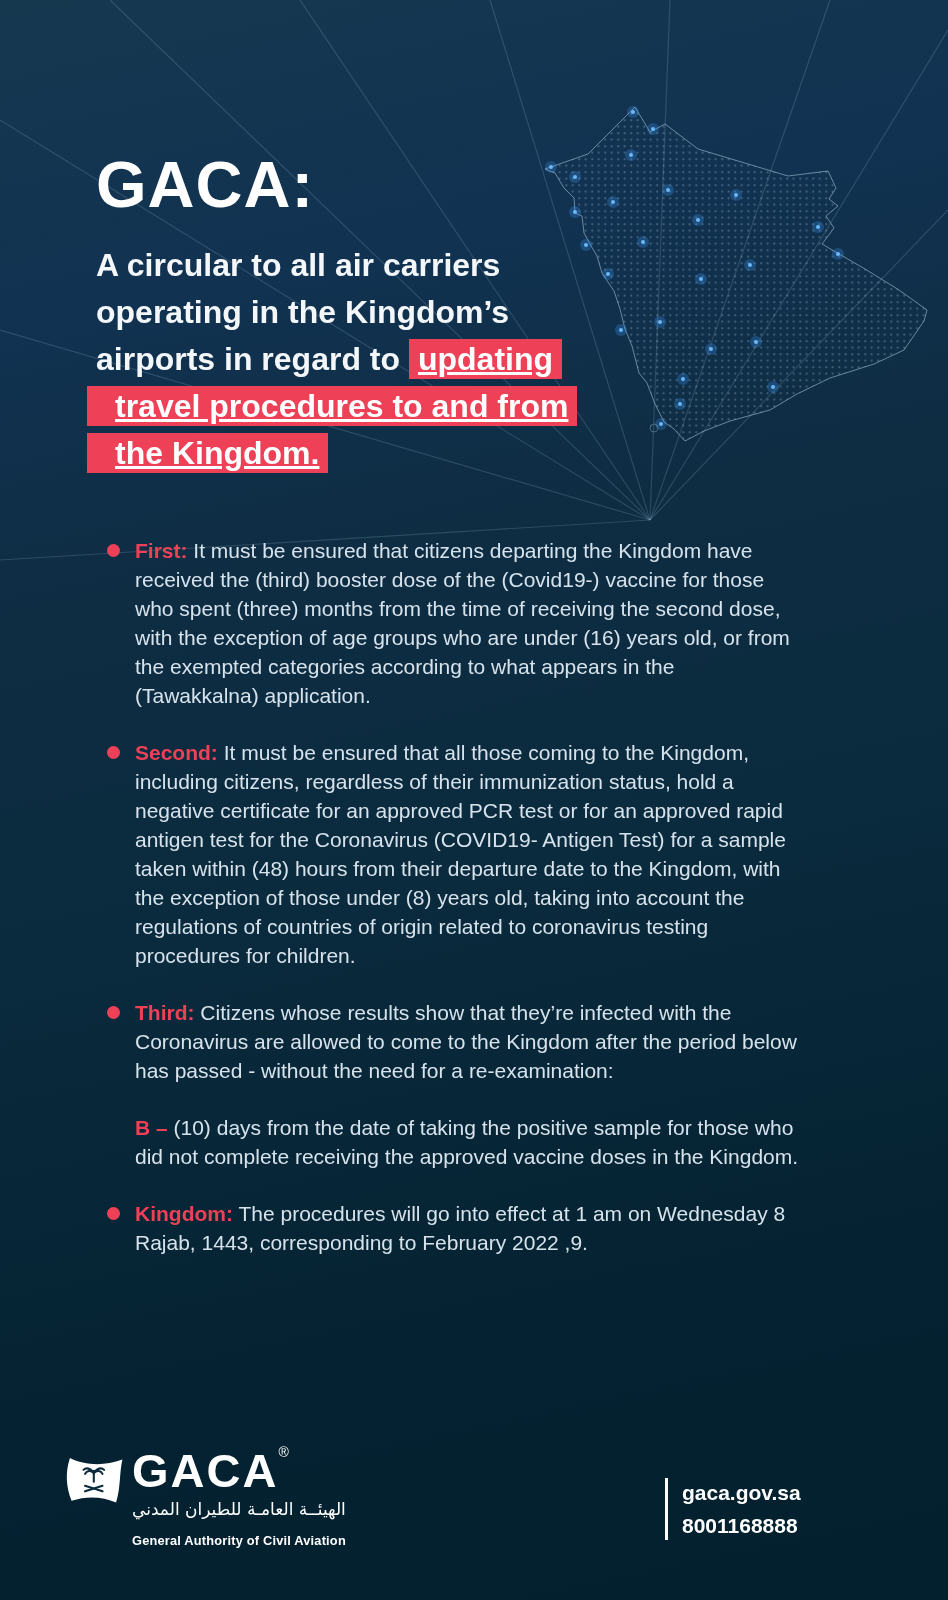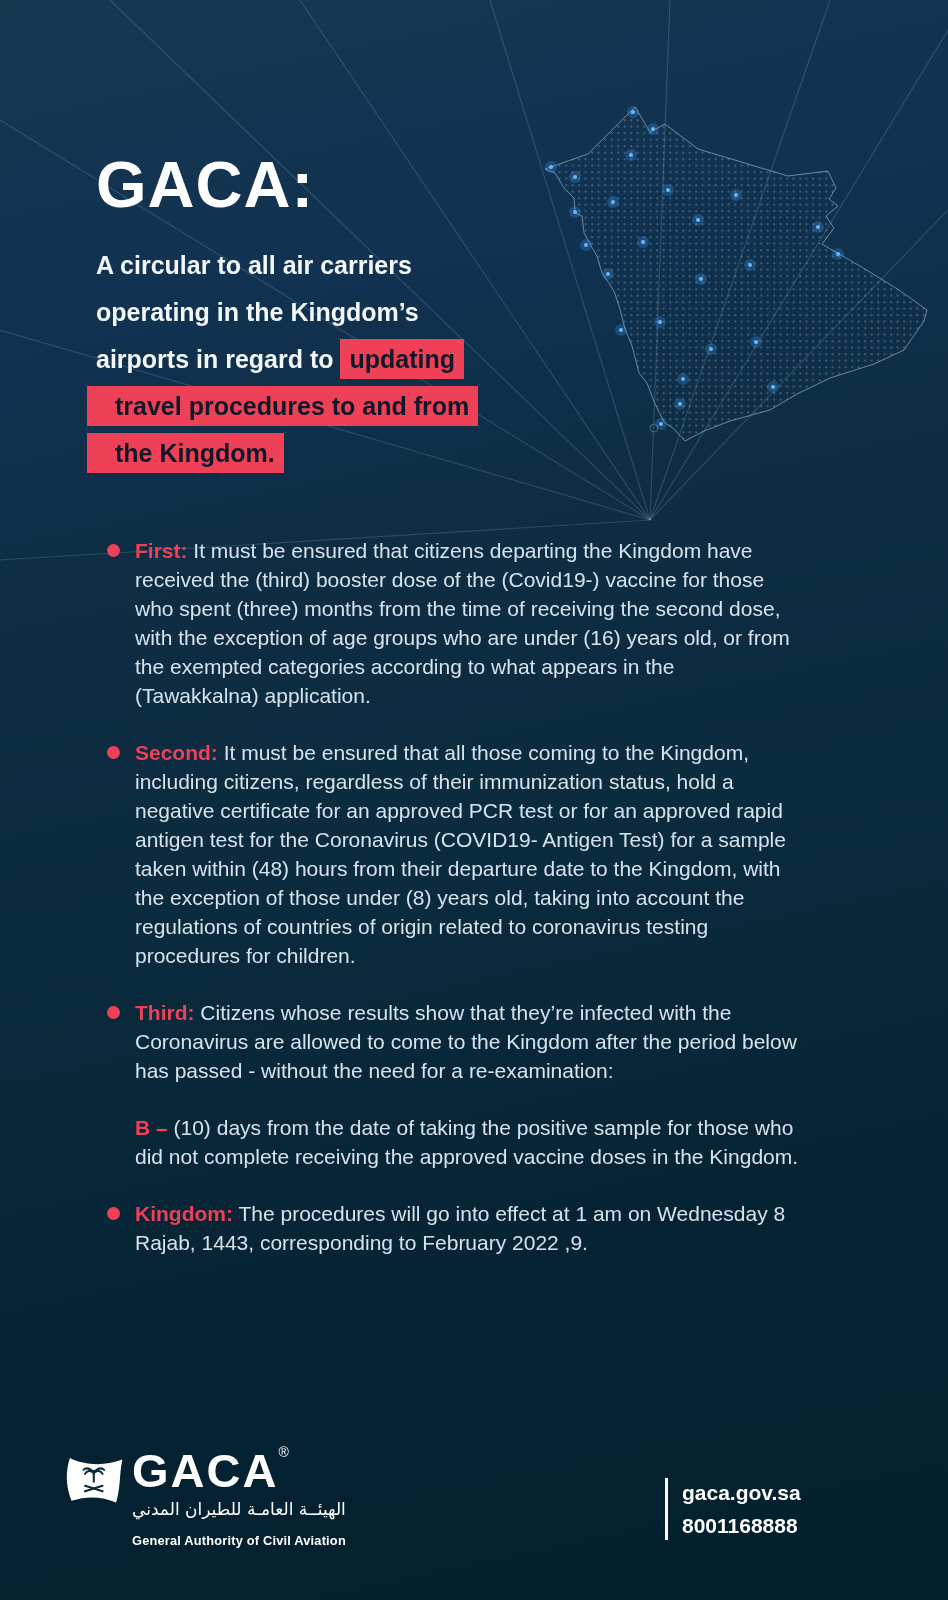--- a/index.html
+++ b/index.html
@@ -9,22 +9,22 @@
     position:relative; width:948px; height:1600px; overflow:hidden; margin:0 auto;
     background:linear-gradient(168deg,#16384f 0%, #113251 18%, #0e2d43 35%, #0a2a3d 55%, #042231 80%, #03202e 100%);
   }
   svg.bg-lines { position:absolute; top:0; left:0; }
   svg.map-svg  { position:absolute; left:538px; top:92px; }
 
   
   .header { position:absolute; left:96px; top:152px; }
   .title { font-size:65px; font-weight:800; color:#ffffff; letter-spacing:1px; line-height:1; }
   .subtitle { margin-top:25px; }
-  .s-line { height:47px; line-height:47px; font-size:25px; font-weight:700; color:#f3f7fa; white-space:nowrap; }
-  .s-line .hl { display:inline-block; background:var(--red); color:#0f172a; line-height:40px; padding:0 9px; }
+  .s-line { height:47px; line-height:47px; font-size:32px; font-weight:700; color:#f3f7fa; white-space:nowrap; }
+  .s-line .hl { display:inline-block; background:var(--red); color:#ffffff; line-height:40px; padding:0 9px;text-decoration:underline; }
   .s-line.full .hl { margin-left:-9px;padding-left:28px; }
 
   
   .content { position:absolute; left:107px; top:536px; width:692px;
              color:var(--body-text); font-size:21px; line-height:29px; }
   .para { display:flex; align-items:flex-start; margin-bottom:28px; }
   .bullet { flex:0 0 13px; height:13px; border-radius:50%; background:var(--red); margin-top:8px; }
   .para p { margin-left:15px; }
   .plabel { color:var(--red); font-weight:700; }
   .subitems { margin:0 0 28px 28px; }

